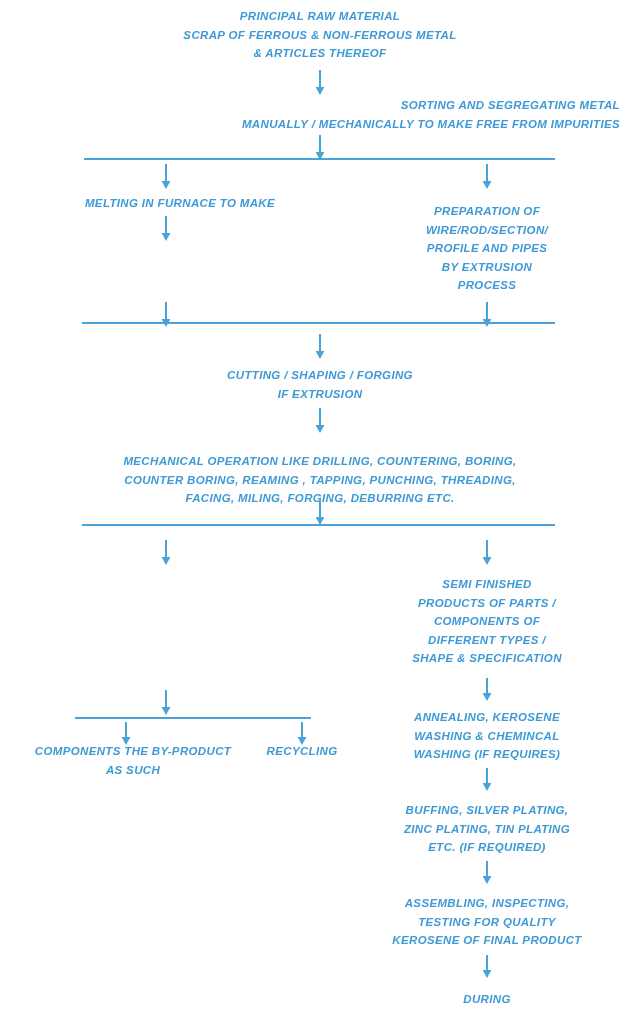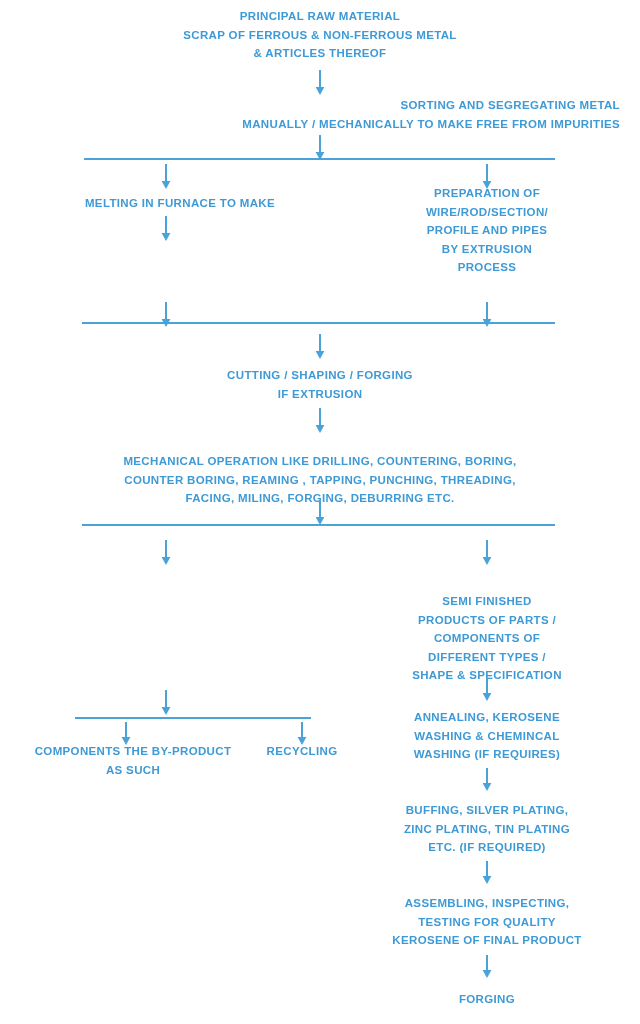--- a/index.html
+++ b/index.html
@@ -12,20 +12,21 @@
     height: 1024px;
     position: relative;
     overflow: hidden;
     font-family: "Liberation Sans", "DejaVu Sans", sans-serif;
   }
   #flow {
     position: absolute;
     left: 0; top: 0;
     width: 520px;
     height: 1024px;
+    font-style: italic;
   }
   .node {
     position: absolute;
     color: #3e9ad6;
     font-weight: bold;
     font-size: 11.5px;
     line-height: 18.6px;
     letter-spacing: 0.35px;
     text-align: center;
     white-space: pre-line;
@@ -94,21 +95,21 @@
   </div>
 
 
   <div class="arrow" style="left:166px; top:302px;">
     <svg width="14" height="26" viewBox="0 0 14 26">
         <path d="M7 0 L7 19" stroke="#4aa3d8" stroke-width="2" fill="none"></path>
         <path d="M7 25 L2.6 17 L11.4 17 Z" fill="#4aa3d8"></path>
       </svg>
   </div>
 
-  <div class="node" style="left:487px; top:184px; width:220px;">PREPARATION OF
+  <div class="node" style="left:487px; top:202px; width:220px;">PREPARATION OF
 WIRE/ROD/SECTION/
 PROFILE AND PIPES
 BY EXTRUSION
 PROCESS</div>
 
   <div class="arrow" style="left:487px; top:302px;">
     <svg width="14" height="26" viewBox="0 0 14 26">
         <path d="M7 0 L7 19" stroke="#4aa3d8" stroke-width="2" fill="none"></path>
         <path d="M7 25 L2.6 17 L11.4 17 Z" fill="#4aa3d8"></path>
       </svg>
@@ -180,21 +181,21 @@
         <path d="M7 0 L7 17" stroke="#4aa3d8" stroke-width="2" fill="none"></path>
         <path d="M7 23 L2.6 15 L11.4 15 Z" fill="#4aa3d8"></path>
       </svg>
   </div>
 
   <div class="node" style="left:133px; top:742px; width:230px;">COMPONENTS THE BY-PRODUCT
 AS SUCH</div>
 
   <div class="node" style="left:302px; top:742px; width:140px;">RECYCLING</div>
 
-  <div class="node" style="left:487px; top:575px; width:220px;margin-top:17px;">SEMI FINISHED
+  <div class="node" style="left:487px; top:575px; width:220px;">SEMI FINISHED
 PRODUCTS OF PARTS /
 COMPONENTS OF
 DIFFERENT TYPES /
 SHAPE &amp; SPECIFICATION</div>
 
   <div class="arrow" style="left:487px; top:678px;">
     <svg width="14" height="24" viewBox="0 0 14 24">
         <path d="M7 0 L7 17" stroke="#4aa3d8" stroke-width="2" fill="none"></path>
         <path d="M7 23 L2.6 15 L11.4 15 Z" fill="#4aa3d8"></path>
       </svg>
@@ -226,15 +227,15 @@
 TESTING FOR QUALITY
 KEROSENE OF FINAL PRODUCT</div>
 
   <div class="arrow" style="left:487px; top:955px;">
     <svg width="14" height="24" viewBox="0 0 14 24">
         <path d="M7 0 L7 17" stroke="#4aa3d8" stroke-width="2" fill="none"></path>
         <path d="M7 23 L2.6 15 L11.4 15 Z" fill="#4aa3d8"></path>
       </svg>
   </div>
 
-  <div class="node" style="left:487px; top:990px; width:160px;">FORGING</div>
+  <div class="node" style="left:487px; top:990px; width:160px;">DURING</div>
 
 </div>
 
 </body></html>

